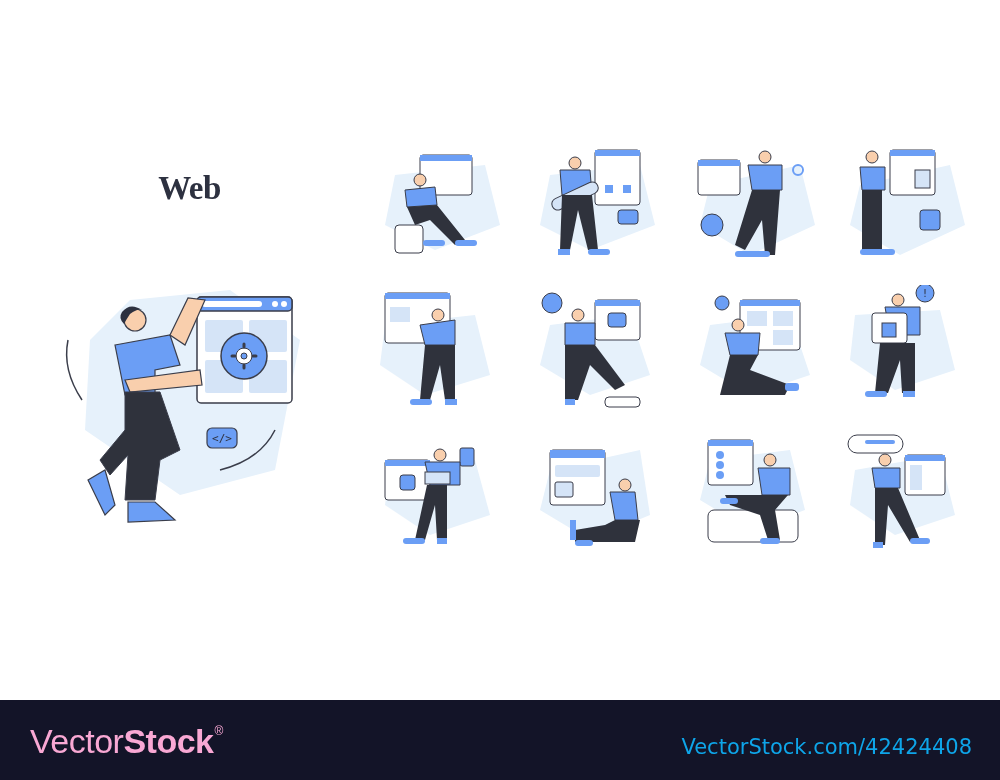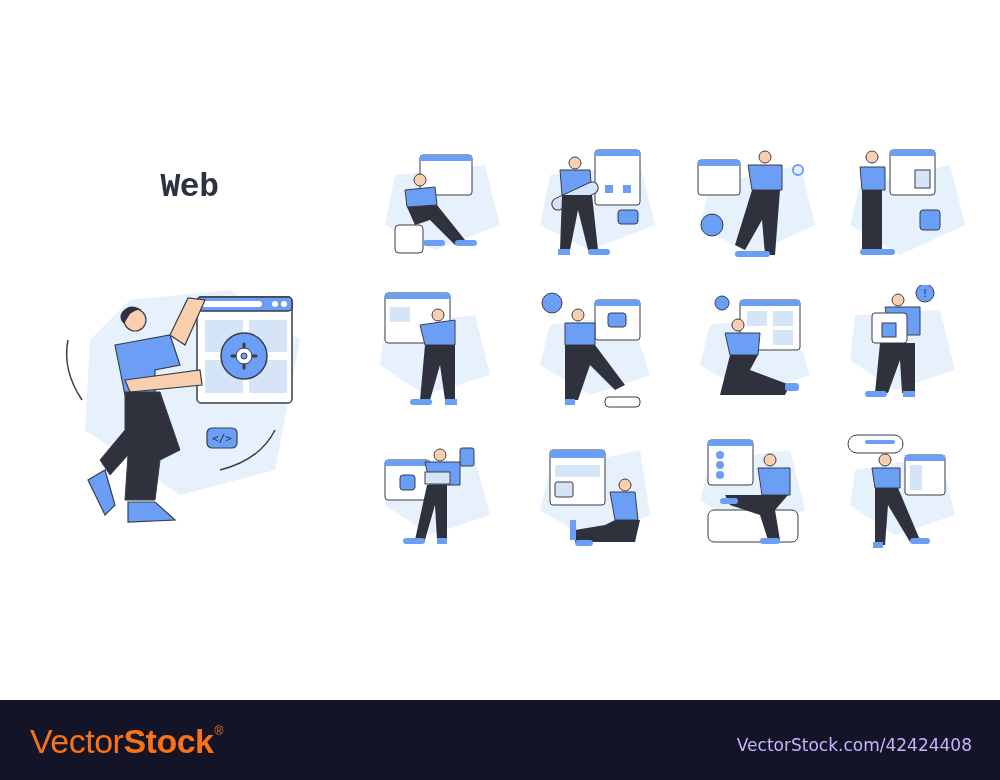--- a/index.html
+++ b/index.html
@@ -1,39 +1,39 @@
 <!DOCTYPE html>
 <html><head>
   <meta charset="utf-8">
   <style>
     * { box-sizing: border-box; margin: 0; padding: 0; }
     html, body { width: 1000px; height: 780px; background: #ffffff; overflow: hidden; }
     body { position: relative; font-family: "DejaVu Sans", sans-serif; }
     .canvas { position: absolute; left: 0; top: 0; width: 1000px; height: 700px; background: #ffffff; }
     .title {
       position: absolute; left: 62px; top: 170px; width: 255px;
-      font-family: Liberation Mono, monospace; font-weight: bold;
+      font-family: Liberation Serif, serif; font-weight: bold;
       font-size: 33px; line-height: 36px; color: #2d3140; text-align: center; letter-spacing: -0.5px;
     }
     .hero { position: absolute; left: 60px; top: 280px; width: 250px; height: 260px; }
     .tile { position: absolute; width: 140px; height: 135px; }
     .footer {
       position: absolute; left: 0; top: 700px; width: 1000px; height: 80px;
       background: #131428;
     }
     .brand {
-      position: absolute; left: 30px; top: 22px; color: #f97316;
+      position: absolute; left: 30px; top: 22px; color: #f9a8d4;
       font-family: "Liberation Sans", sans-serif; font-size: 34px; letter-spacing: -0.5px;
     }
     .brand .light { font-weight: 300; }
     .brand .bold { font-weight: bold; }
     .brand .reg { font-size: 12px; vertical-align: top; position: relative; top: 2px; margin-left: 1px; }
     .url {
-      position: absolute; right: 28px; top: 35px; color: #c4b5fd;
-      font-family: "DejaVu Sans", sans-serif; font-size: 17px;
+      position: absolute; right: 28px; top: 35px; color: #0ea5e9;
+      font-family: "DejaVu Sans", sans-serif; font-size: 21px;
     }
   </style>
 </head>
 <body>
 
 <div class="canvas">
 
   <div class="title">
     <div>Web</div>
   </div>

